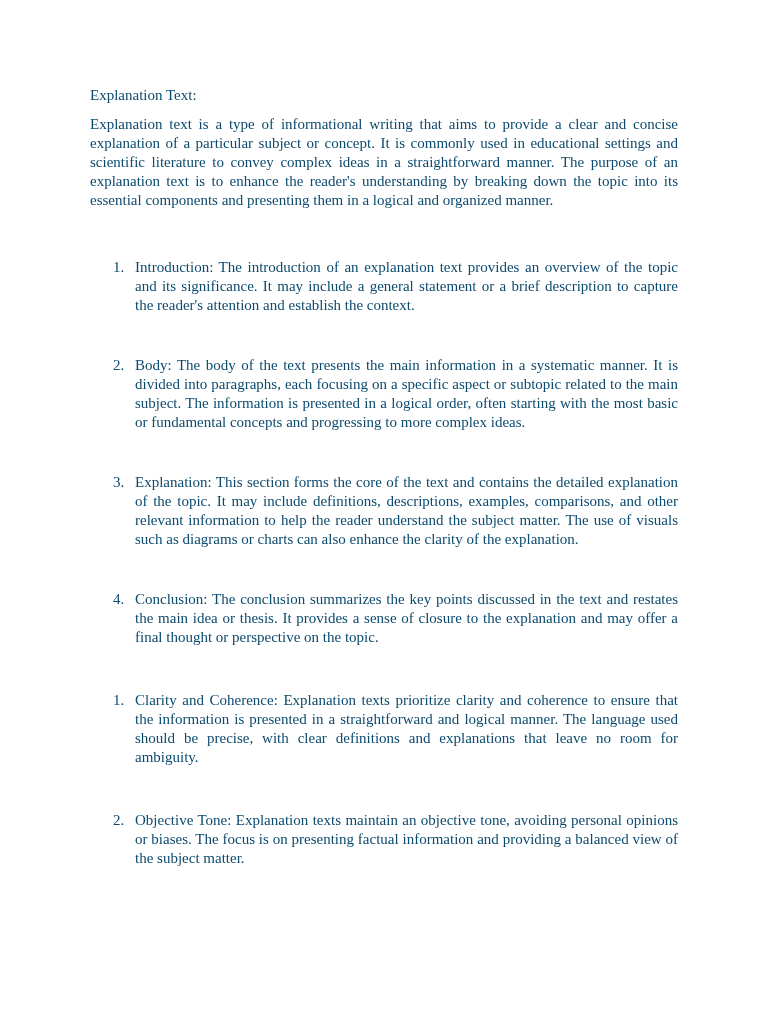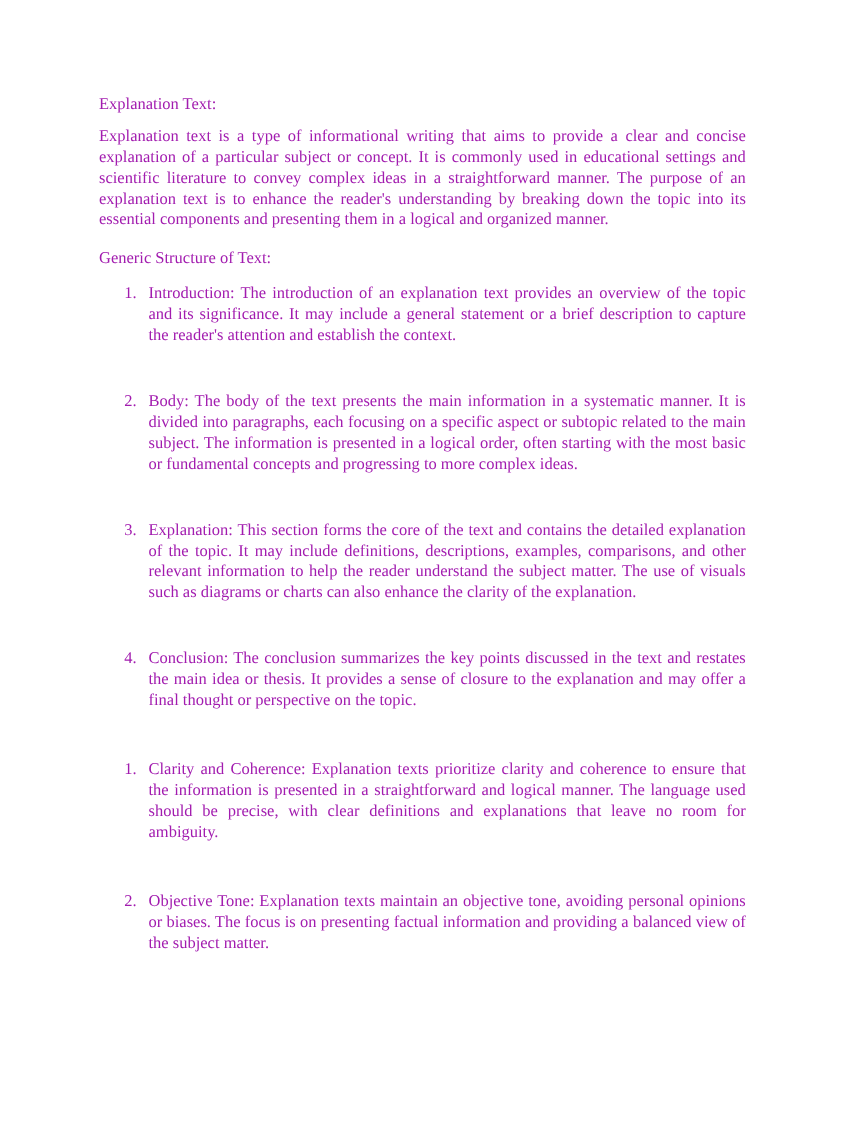--- a/index.html
+++ b/index.html
@@ -12,28 +12,28 @@
     width: 768px;
     height: 1024px;
     margin: 0 auto;
     background: #ffffff;
     overflow: hidden;
     box-sizing: border-box;
     padding: 86px 90px 0 90px;
     font-family: "Liberation Serif", "DejaVu Serif", serif;
     font-size: 15px;
     line-height: 19px;
-    color: #a21caf;
+    color: #0c4a6e;
   }
   .doc-title {
     margin: 0 0 10px 0;
     text-align: left;
   }
   .intro {
-    margin: 0 0 16px 0;
+    margin: 0 0 48px 0;
     text-align: justify;
   }
   .section-heading {
     text-align: left;
   }
   .heading-gs {
     margin: 0 0 13px 0;
   }
   .heading-lf {
     margin: 0 0 37px 0;
@@ -67,21 +67,20 @@
 </style>
 </head>
 <body>
 
 <div class="page">
 
   <div class="doc-title">Explanation Text:</div>
 
   <p class="intro">Explanation text is a type of informational writing that aims to provide a clear and concise explanation of a particular subject or concept. It is commonly used in educational settings and scientific literature to convey complex ideas in a straightforward manner. The purpose of an explanation text is to enhance the reader's understanding by breaking down the topic into its essential components and presenting them in a logical and organized manner.</p>
 
-  <div class="section-heading heading-gs">Generic Structure of Text:</div>
 
   <div class="num-list">
     <div class="list-item">
       <span class="num">1.</span>
       <span class="txt">Introduction: The introduction of an explanation text provides an overview of the topic and its significance. It may include a general statement or a brief description to capture the reader's attention and establish the context.</span>
     </div>
     <div class="list-item">
       <span class="num">2.</span>
       <span class="txt">Body: The body of the text presents the main information in a systematic manner. It is divided into paragraphs, each focusing on a specific aspect or subtopic related to the main subject. The information is presented in a logical order, often starting with the most basic or fundamental concepts and progressing to more complex ideas.</span>
     </div>

